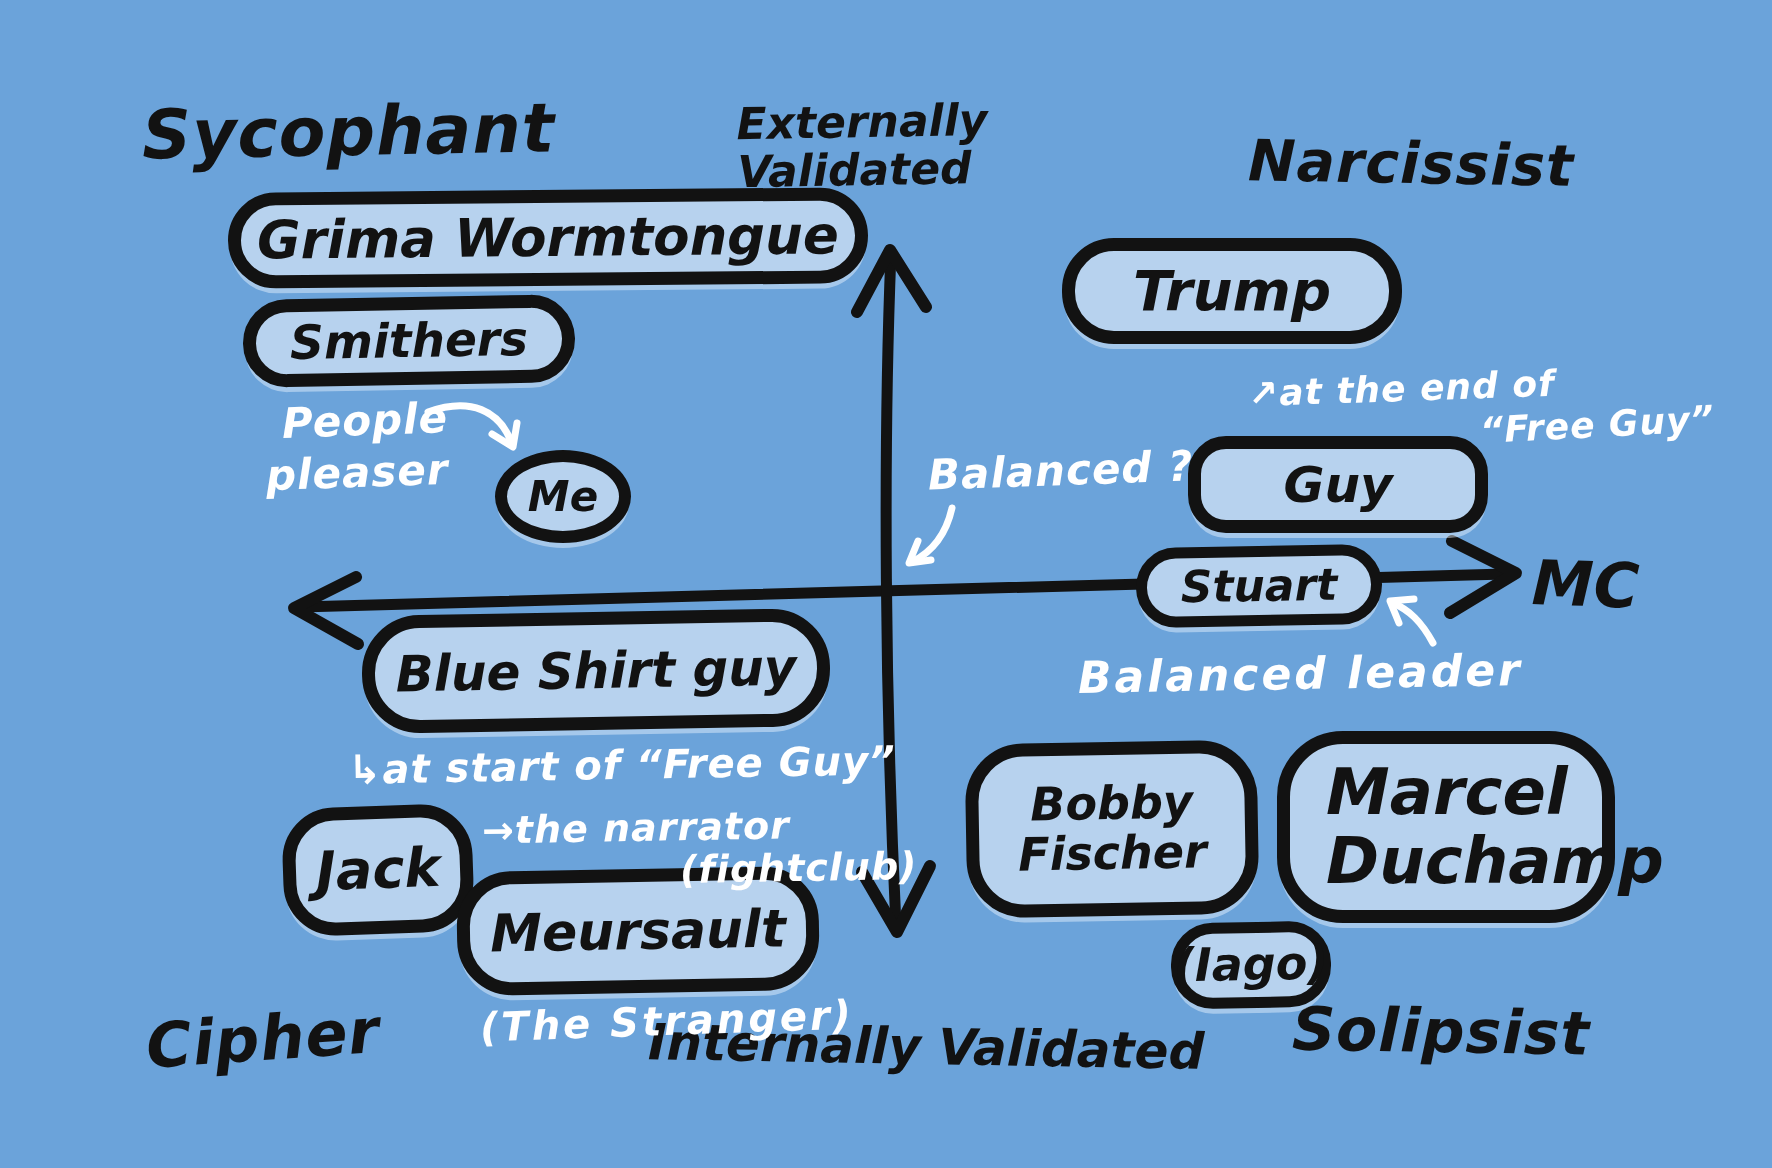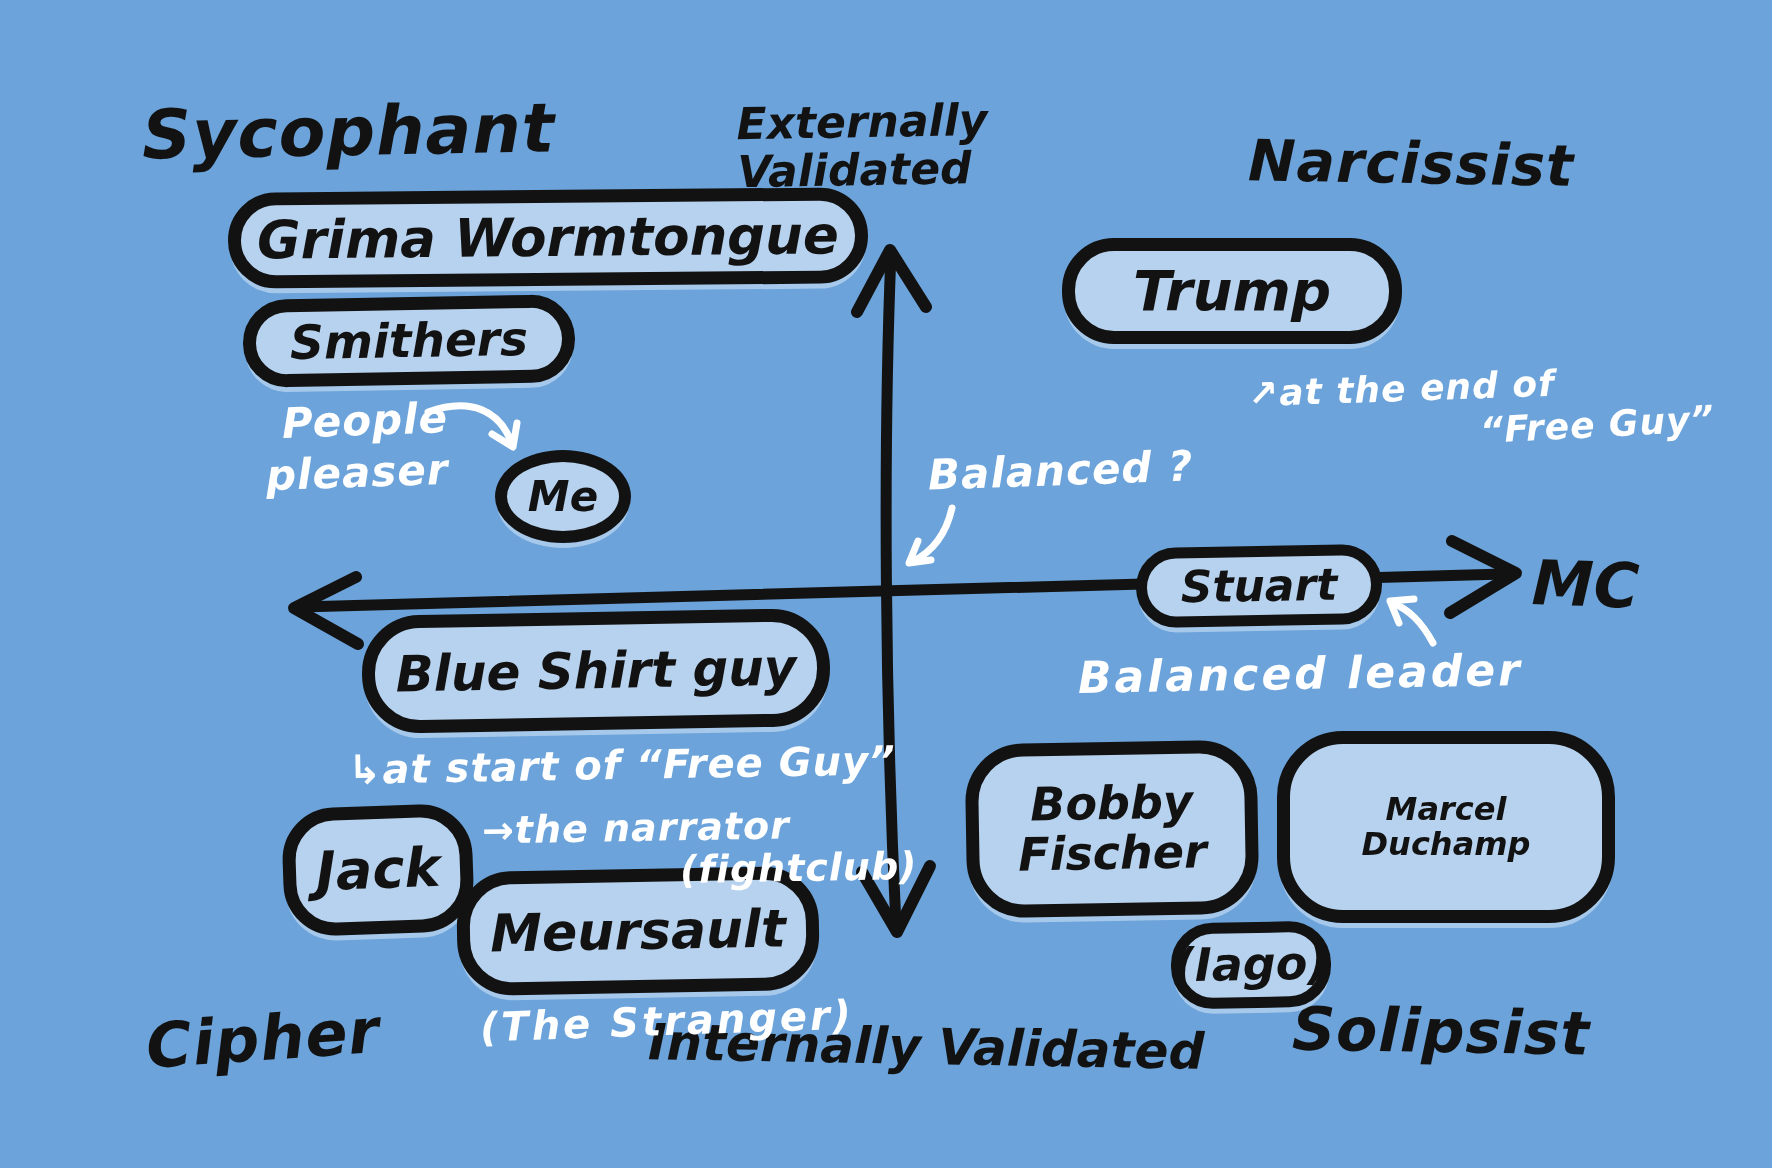--- a/index.html
+++ b/index.html
@@ -63,36 +63,39 @@
   </div>
   <div class="bubble" style="left:243px;top:297px;width:332px;height:88px;border-radius:44px;font-size:47px;transform:rotate(-1deg);">
     <span class="lbl">Smithers</span>
   </div>
   <div class="bubble" style="left:495px;top:450px;width:136px;height:93px;border-radius:50%;border-width:12px;font-size:42px;">
     <span class="lbl">Me</span>
   </div>
   <div class="bubble" style="left:1062px;top:238px;width:340px;height:106px;border-radius:52px;font-size:56px;">
     <span class="lbl">Trump</span>
   </div>
+  <div class="bubble" style="left:1188px;top:436px;width:300px;height:97px;border-radius:38px;font-size:50px;">
+    <span class="lbl">Guy</span>
+  </div>
   <div class="bubble" style="left:1136px;top:546px;width:246px;height:80px;border-radius:40px;border-width:11px;font-size:44px;transform:rotate(-1deg);">
     <span class="lbl">Stuart</span>
   </div>
   <div class="bubble" style="left:362px;top:612px;width:468px;height:118px;border-radius:58px;font-size:50px;transform:rotate(-1deg);">
     <span class="lbl">Blue Shirt guy</span>
   </div>
   <div class="bubble" style="left:283px;top:806px;width:190px;height:128px;border-radius:52px;font-size:54px;transform:rotate(-2deg);">
     <span class="lbl">Jack</span>
   </div>
   <div class="bubble" style="left:457px;top:869px;width:362px;height:124px;border-radius:55px;font-size:52px;transform:rotate(-1deg);">
     <span class="lbl">Meursault</span>
   </div>
   <div class="bubble" style="left:966px;top:742px;width:292px;height:174px;border-radius:58px;font-size:46px;transform:rotate(-1deg);">
     <span class="lbl" style="width:200px;">Bobby Fischer</span>
   </div>
-  <div class="bubble" style="left:1277px;top:731px;width:338px;height:192px;border-radius:66px;font-size:32px;">
+  <div class="bubble" style="left:1277px;top:731px;width:338px;height:192px;border-radius:66px;font-size:64px;">
     <span class="lbl" style="width:240px;">Marcel Duchamp</span>
   </div>
   <div class="bubble" style="left:1171px;top:922px;width:160px;height:86px;border-radius:42px;border-width:11px;font-size:46px;transform:rotate(-1deg);">
     <span class="lbl">(Iago)</span>
   </div>
 
   <div class="abs note" style="left:282px;top:396px;font-size:42px;transform:rotate(-2deg);">People</div>
   <div class="abs note" style="left:266px;top:448px;font-size:42px;transform:rotate(-2deg);">pleaser</div>
   <div class="abs note" style="left:928px;top:446px;font-size:42px;transform:rotate(-2deg);">Balanced ?</div>
   <div class="abs note" style="left:1248px;top:368px;font-size:36px;transform:rotate(-2deg);">↗at the end of</div>

